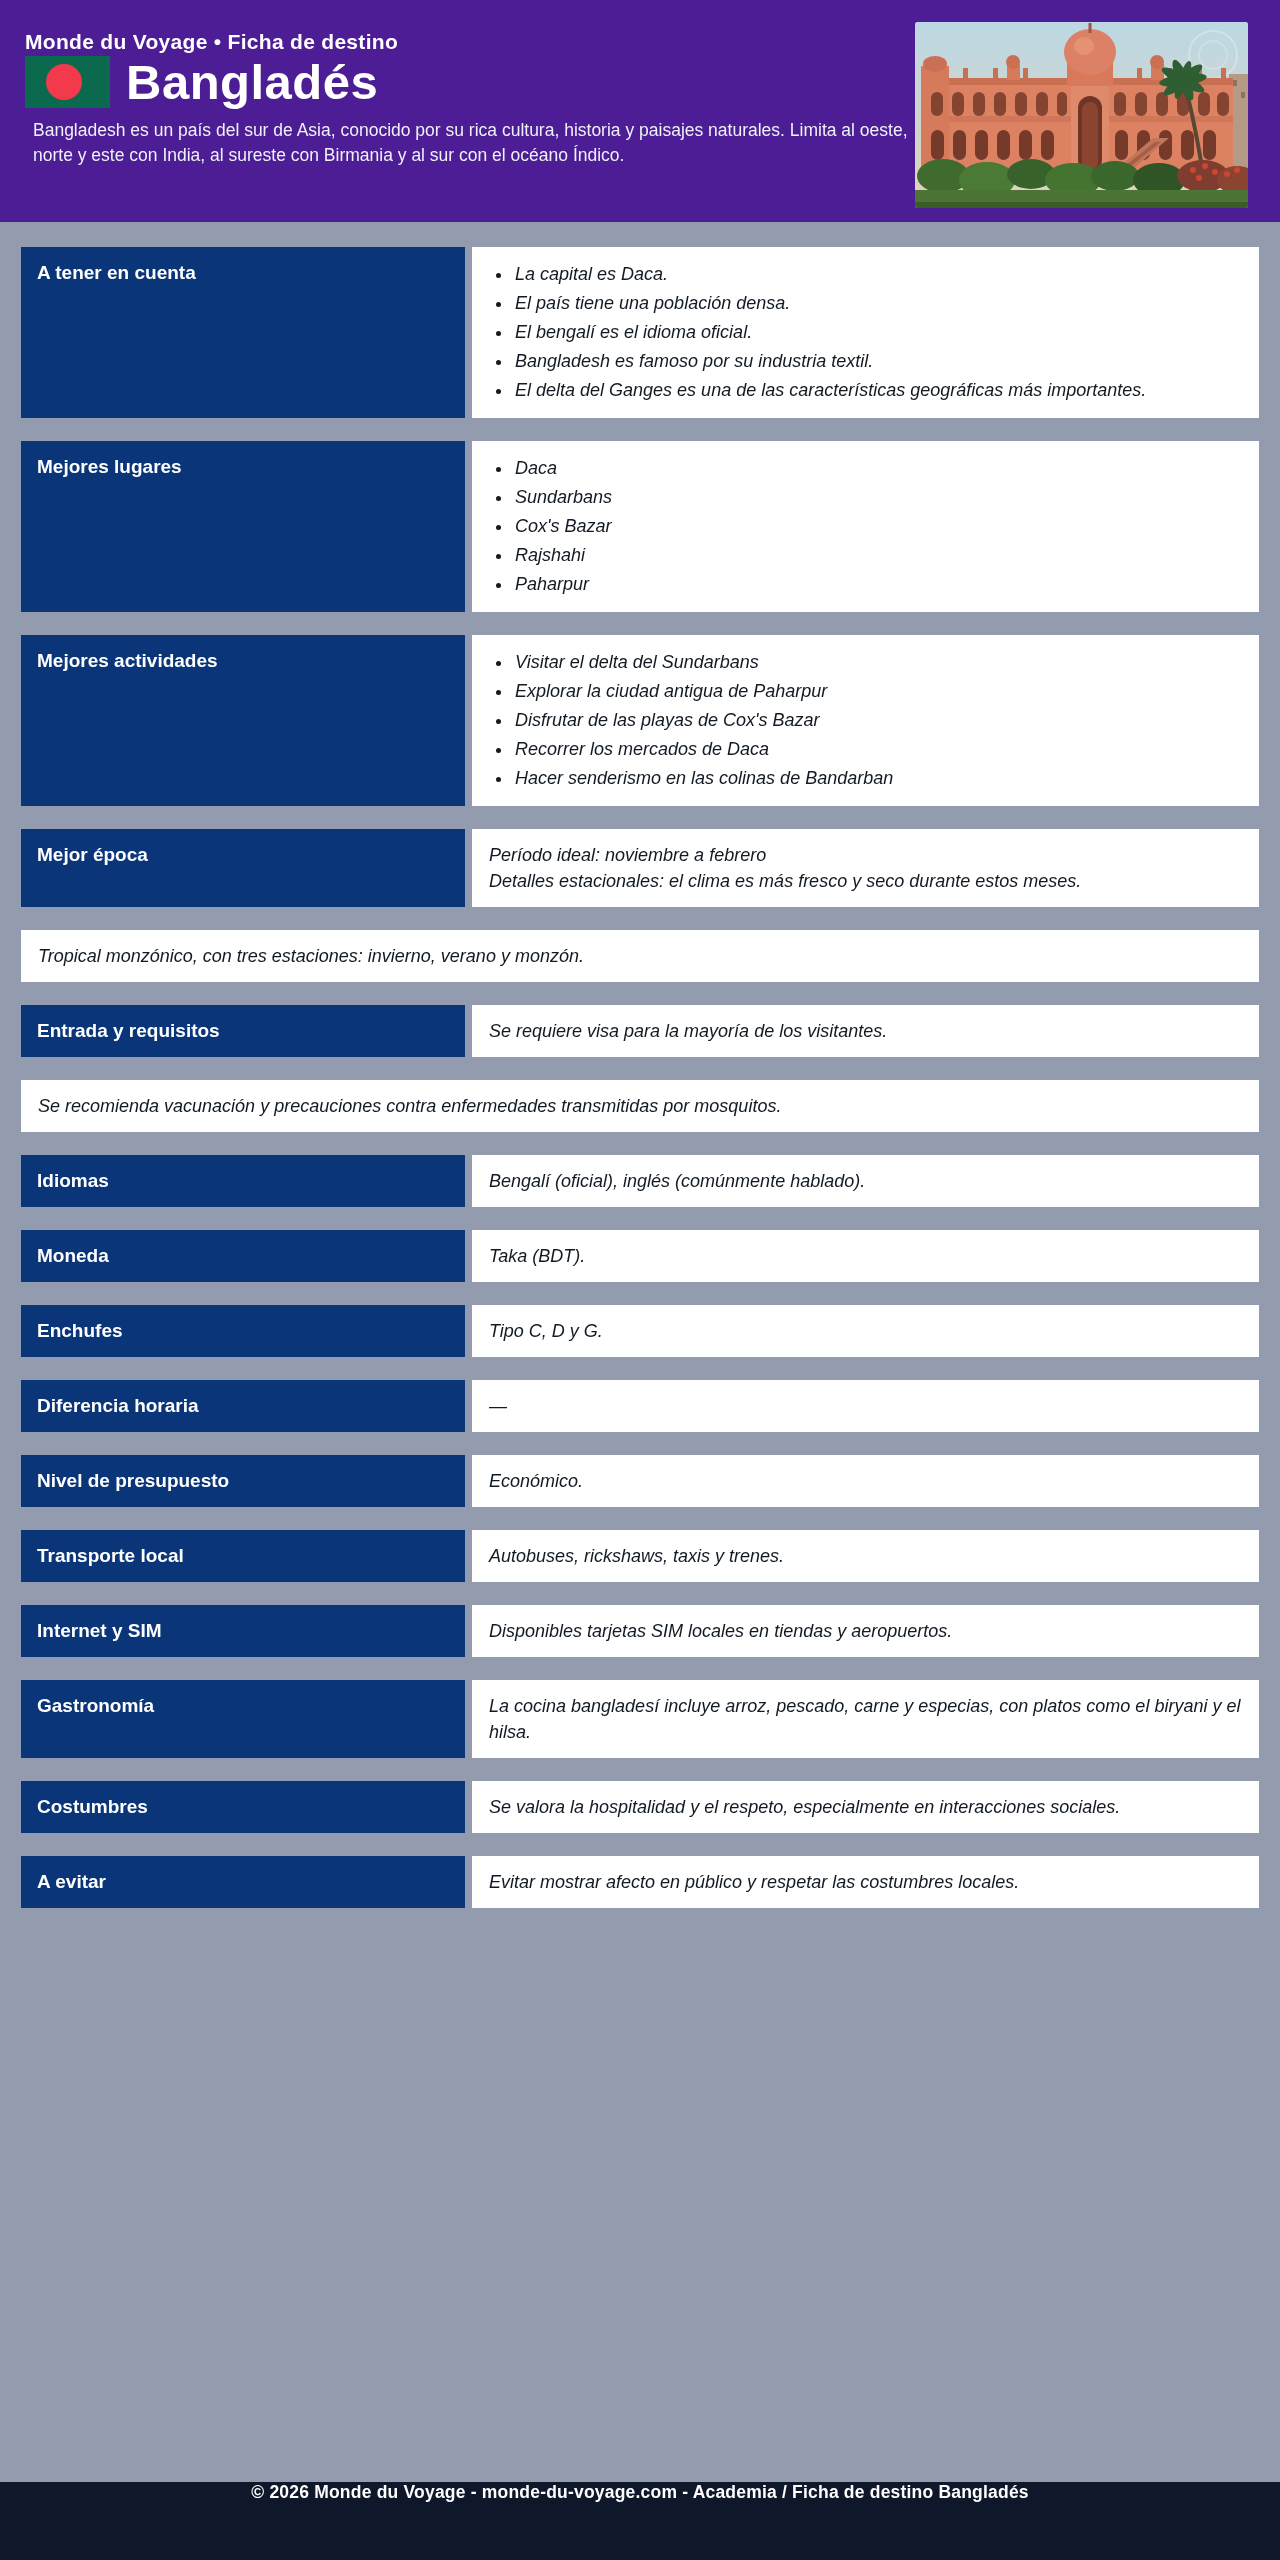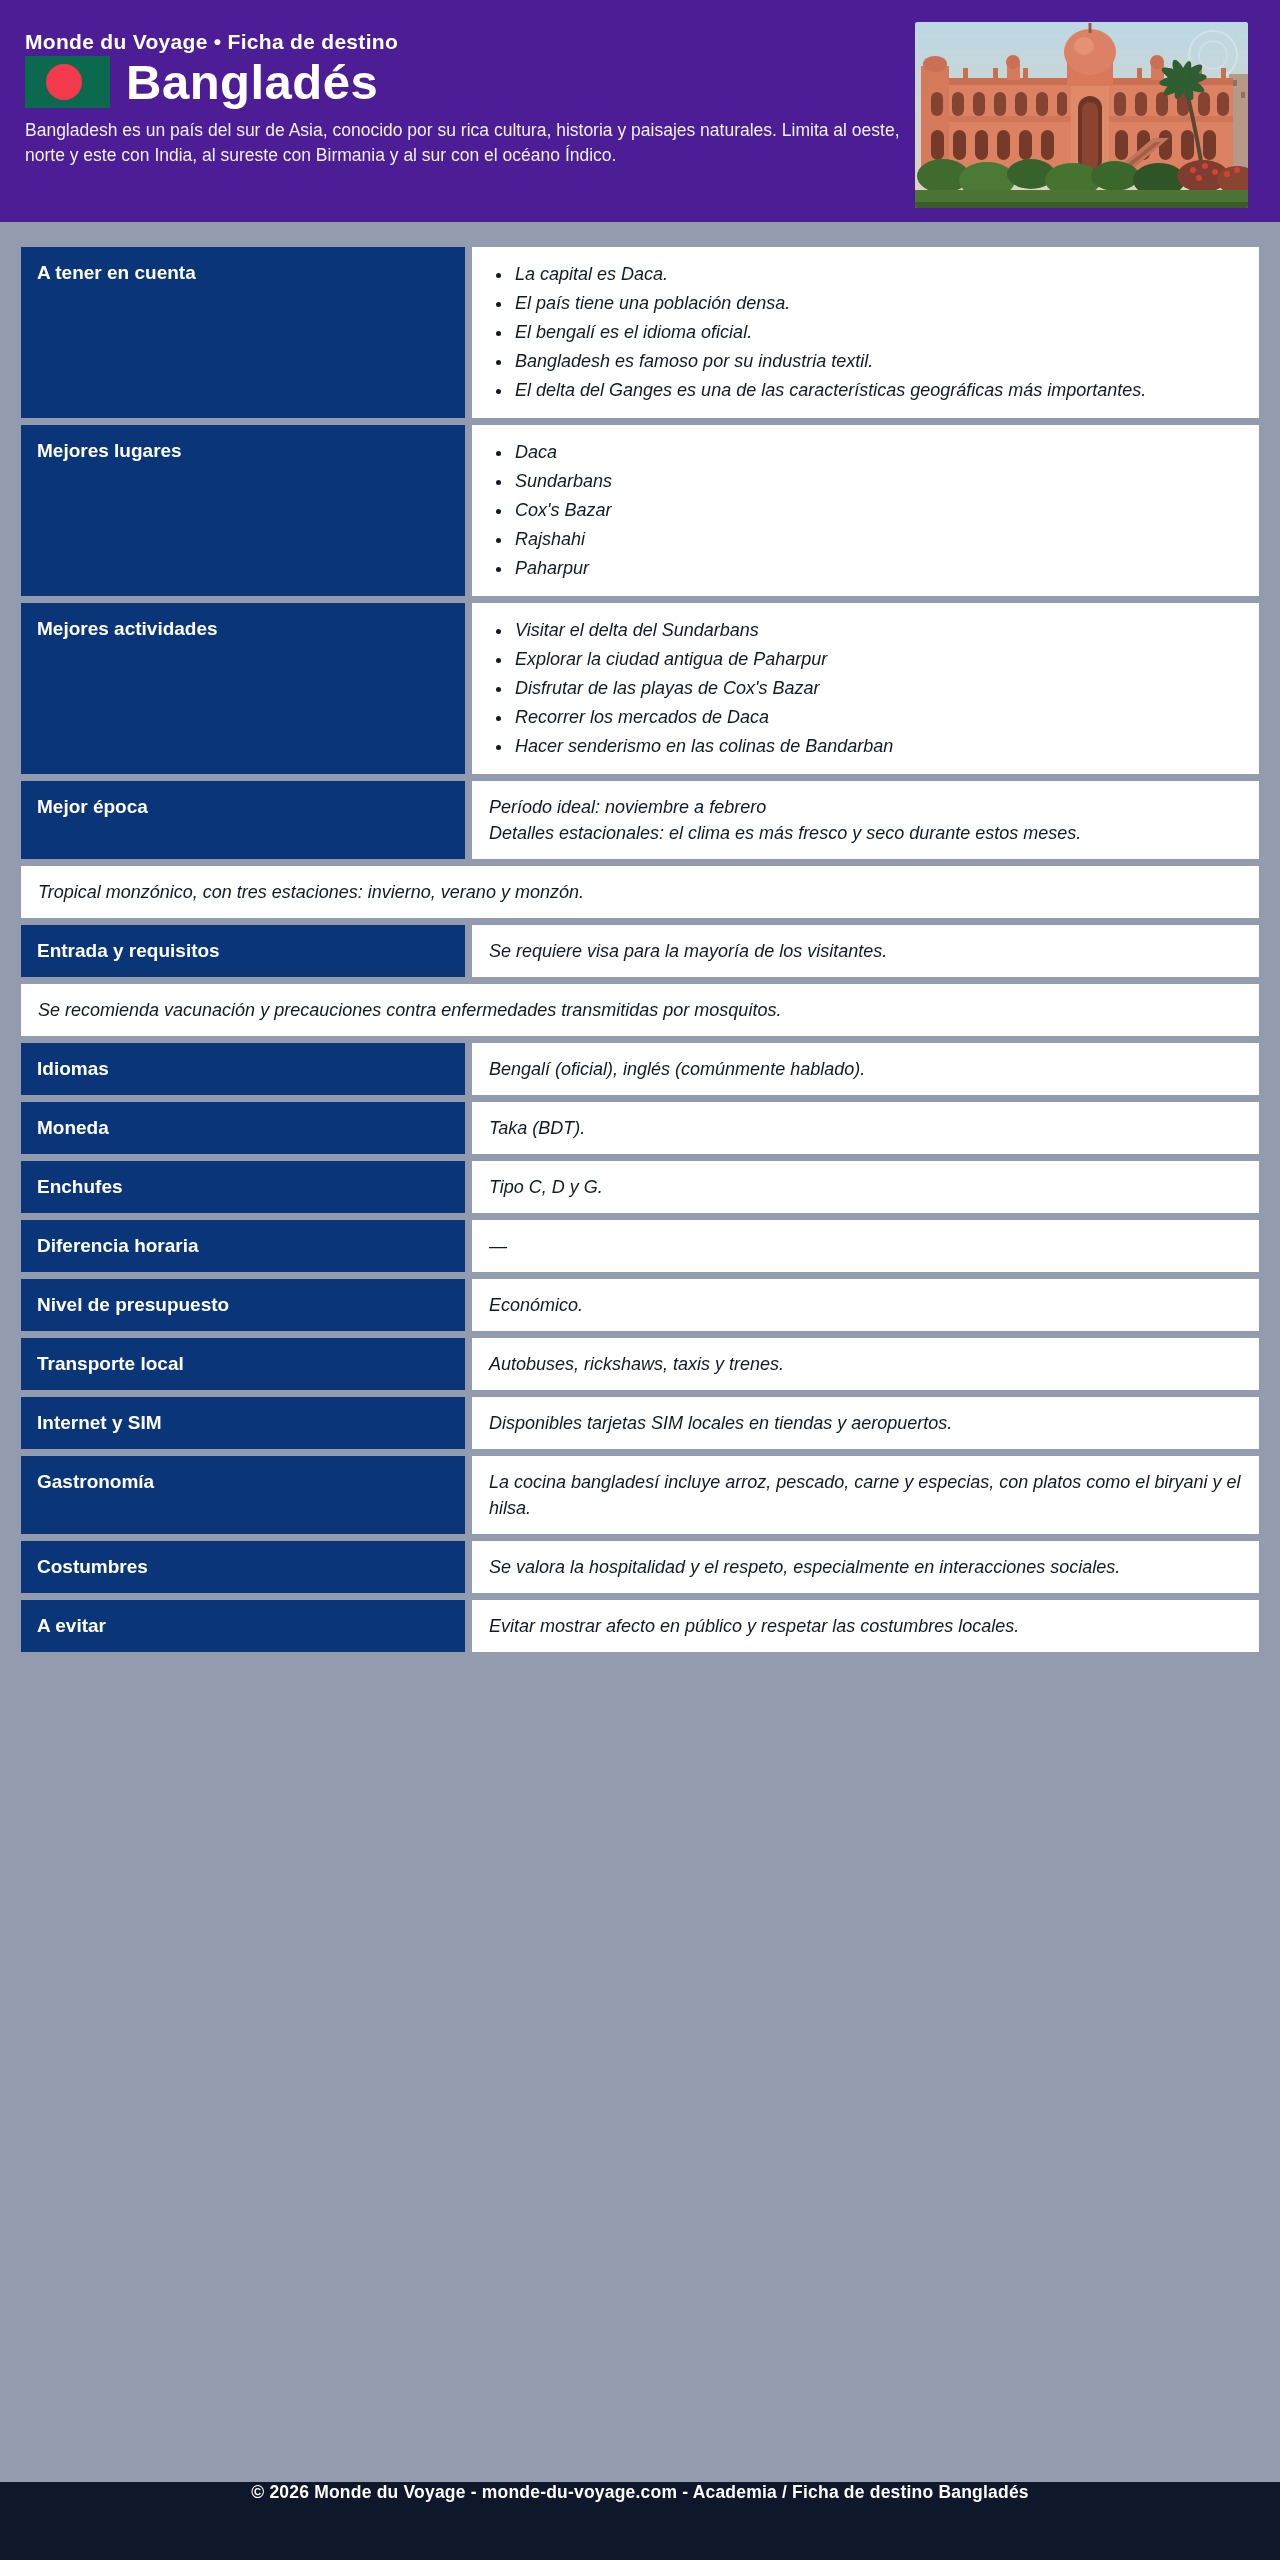--- a/index.html
+++ b/index.html
@@ -13,25 +13,25 @@
   
   header {
     position:relative; height:222px; background:#4c1d95;
     padding:30px 16px 0 25px; box-sizing:border-box;
   }
   .breadcrumb { font-size:21px; font-weight:bold; color:#ffffff; letter-spacing:.3px; }
   .title-row { display:flex; align-items:center; gap:16px; margin-top:1px; height:54px; }
   .flag { width:85px; height:52px; background:#0b6a4e; position:relative; flex:none; }
   .flag-circle { position:absolute; width:36px; height:36px; border-radius:50%; background:#f33a4d; left:21px; top:8px; }
   h1 { margin:0; font-size:49px; font-weight:bold; color:#ffffff; letter-spacing:.5px; }
-  .desc { margin:9px 0 0; width:880px; color:#eef1f5; font-size:17.5px; line-height:25px; }
+  .desc { margin:9px 8px 0; width:880px; color:#eef1f5; font-size:17.5px; line-height:25px; }
   .photo { position:absolute; top:22px; right:32px; width:333px; height:186px; border-radius:3px; overflow:hidden; background:#bcd8e4; }
 
   
-  .sheet { padding:25px 21px 0; display:flex; flex-direction:column; gap:7px; }
+  .sheet { padding:25px 21px 0; display:flex; flex-direction:column; gap:23px; }
   .row { display:flex; gap:7px; }
   .cell { box-sizing:border-box; }
   .cell.label {
     flex:0 0 444px; background:#0a3679; color:#ffffff;
     font-weight:bold; font-size:19px; line-height:24px; padding:14px 16px;
   }
   .cell.content {
     flex:1; background:#ffffff; color:#121a24;
     font-size:18px; line-height:26px; padding:13px 17px;font-style:italic;
   }

